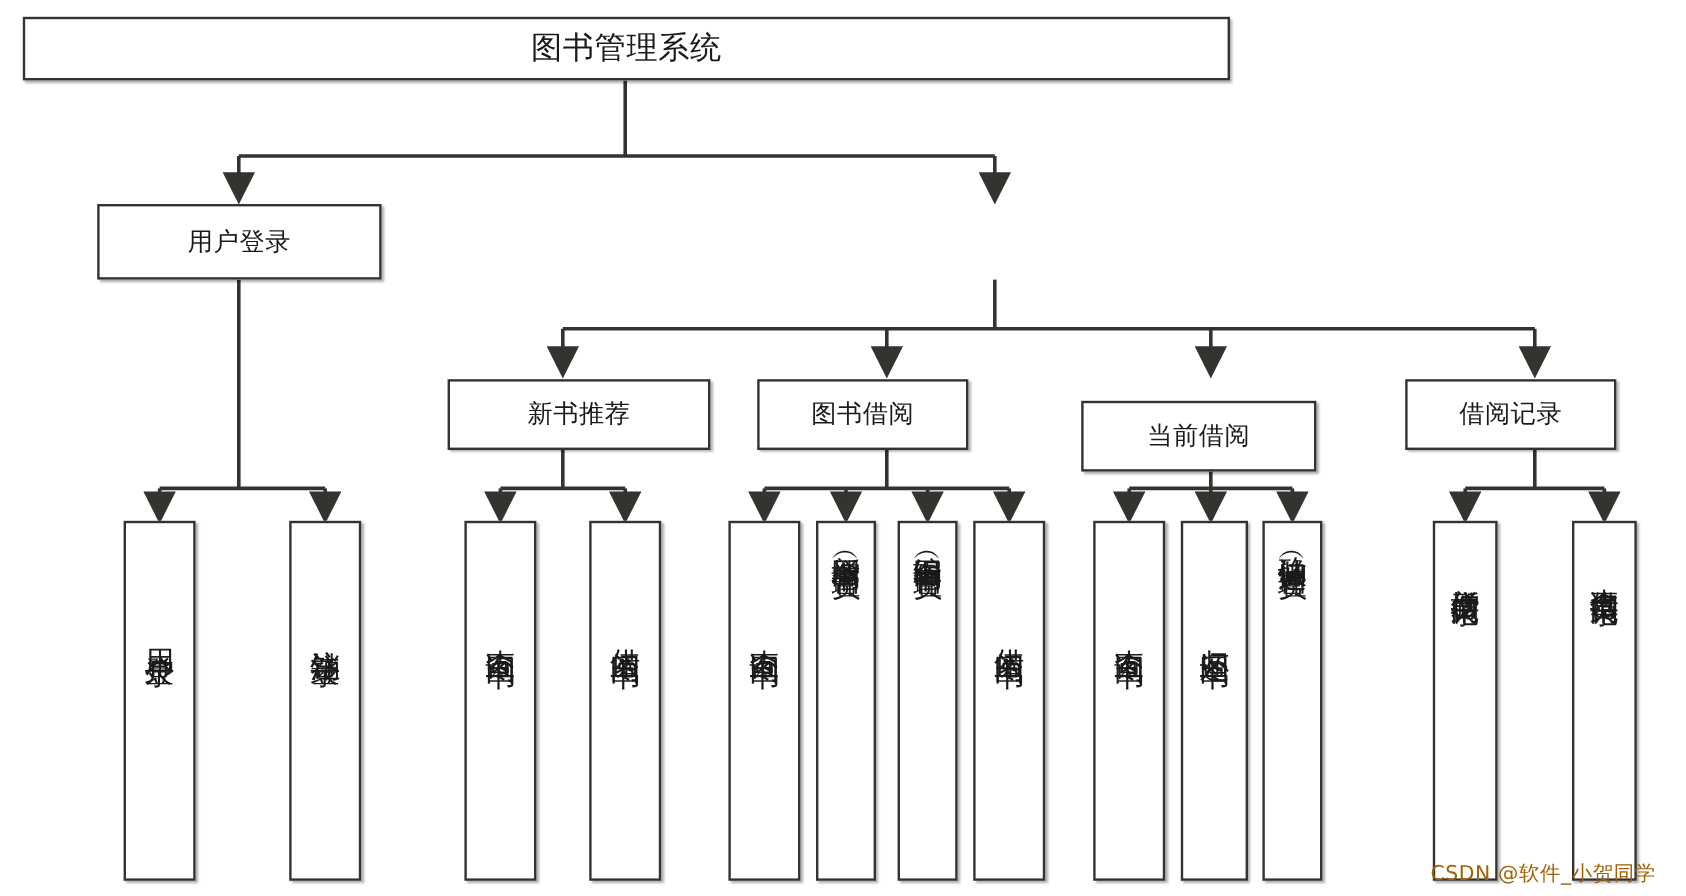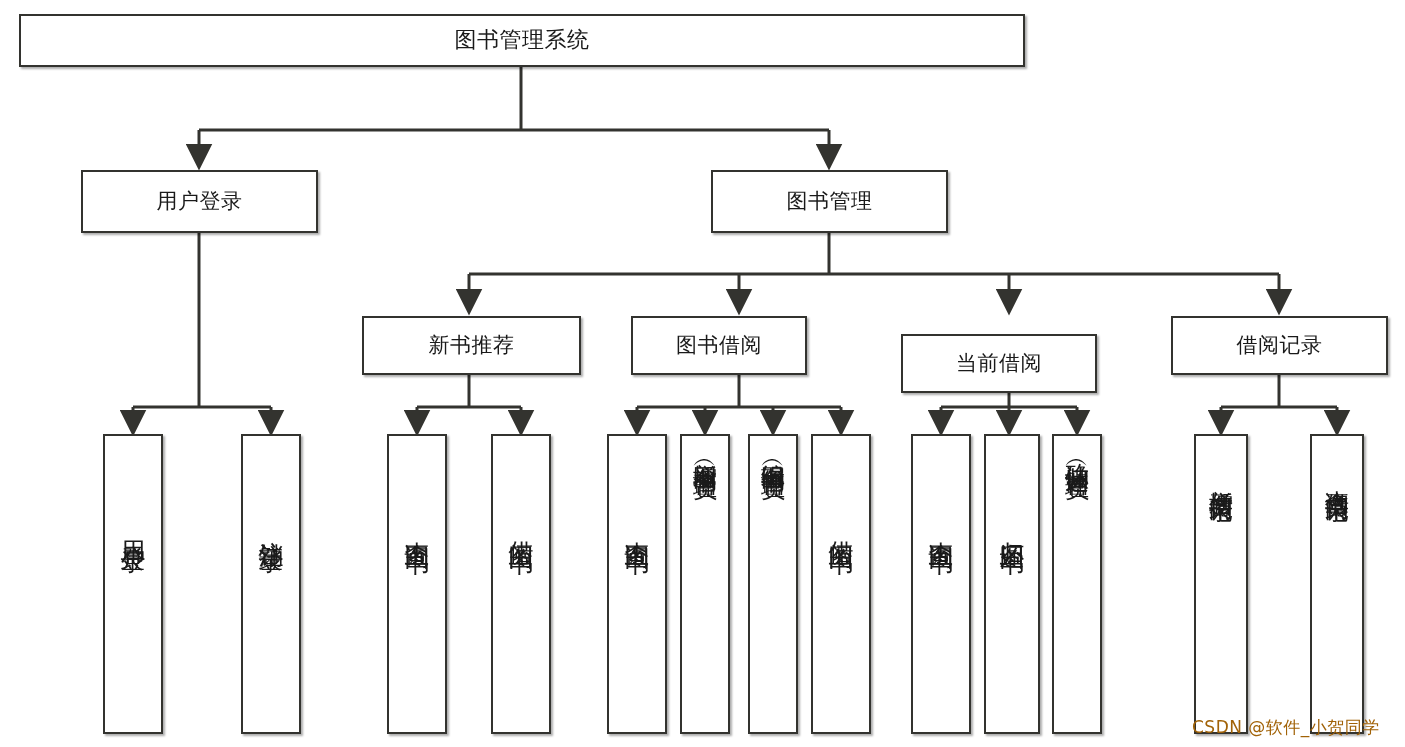--- a/index.html
+++ b/index.html
@@ -40,21 +40,21 @@
     text-align: center;
     line-height: 1.12;
     letter-spacing: 0.5px;
   }
   
   .node.horiz .label {
     font-size: 21px;
     writing-mode: horizontal-tb;
   }
   .node.root .label {
-    font-size: 22px;
+    font-size: 26px;
   }
   
   .node.vert {
     align-items: flex-start;
     justify-content: center;
     padding-top: 6px;
   }
   .node.vert .label {
     writing-mode: vertical-rl;
     text-orientation: upright;
@@ -135,37 +135,34 @@
   </svg>
 
   <div class="node horiz root" style="left:19px; top:14px; width:1006px; height:53px;">
     <span class="label">图书管理系统</span>
   </div>
 
   <div class="node horiz" style="left:81px; top:170px; width:237px; height:63px;">
     <span class="label">用户登录</span>
   </div>
 
-  <div class="node horiz" style="left:711px; top:170px; width:237px; height:63px;">
-    <span class="label">图书管理</span>
-  </div>
-
-  <div class="node horiz" style="left:362px; top:316px; width:219px; height:59px;">
+
+  <div class="node horiz" style="left:373px; top:316px; width:219px; height:59px;">
     <span class="label">新书推荐</span>
   </div>
 
   <div class="node horiz" style="left:631px; top:316px; width:176px; height:59px;">
     <span class="label">图书借阅</span>
   </div>
 
   <div class="node horiz" style="left:901px; top:334px; width:196px; height:59px;">
     <span class="label">当前借阅</span>
   </div>
 
-  <div class="node horiz" style="left:1171px; top:316px; width:217px; height:59px;">
+  <div class="node horiz" style="left:1171px; top:316px; width:176px; height:59px;">
     <span class="label">借阅记录</span>
   </div>
 
   <div class="node vert" style="left:103px; top:434px; width:60px; height:300px; padding-top:85px;">
     <span class="label">用户登录</span>
   </div>
 
   <div class="node vert" style="left:241px; top:434px; width:60px; height:300px; padding-top:85px;">
     <span class="label">注销登录</span>
   </div>

